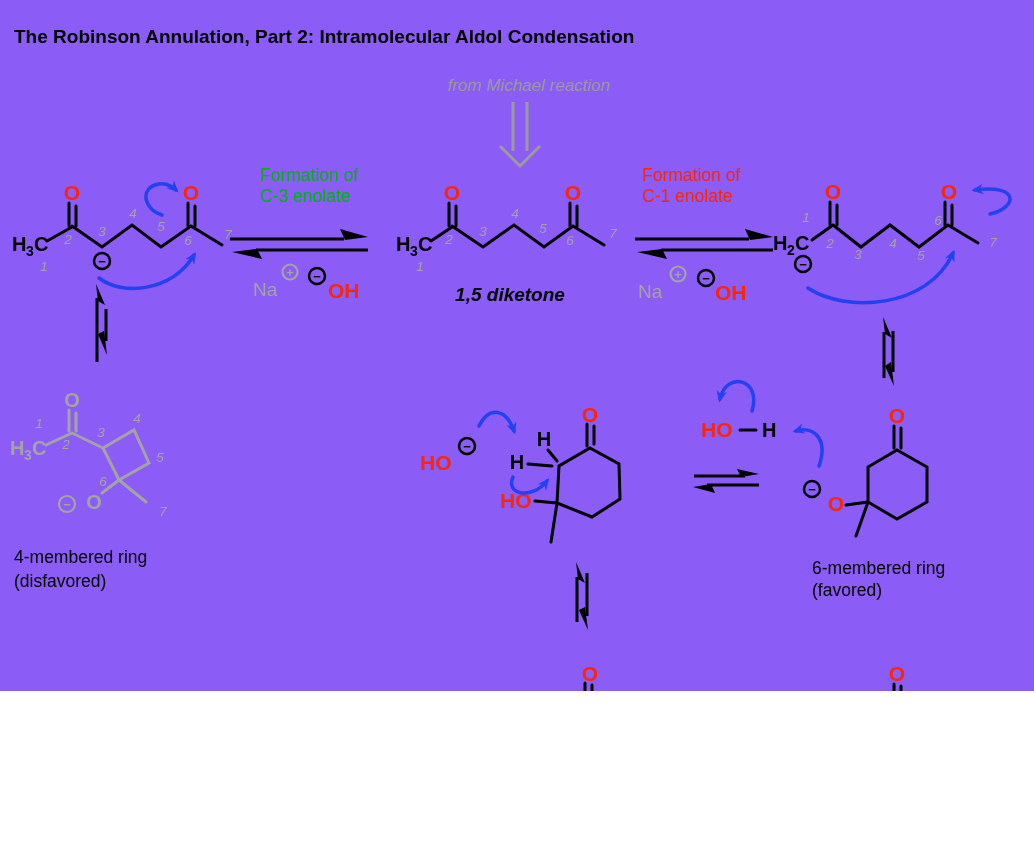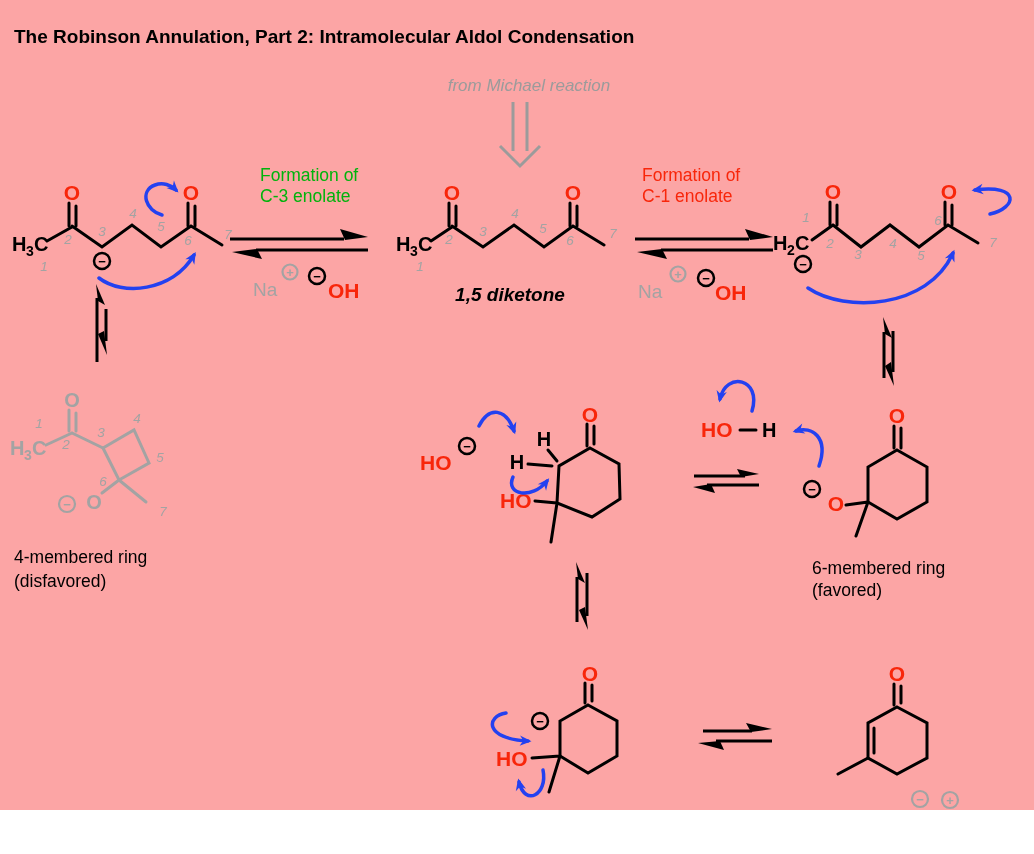--- a/index.html
+++ b/index.html
@@ -1,16 +1,16 @@
 <!DOCTYPE html>
 <html><head>
 <meta charset="utf-8">
 <style>
   html,body{margin:0;padding:0;background:#fff;}
-  .canvas{position:relative;width:1034px;height:810px;background:#fca5a5;overflow:hidden;}
+  .canvas{position:relative;width:1034px;height:691px;background:#8b5cf6;overflow:hidden;}
   svg text{font-family:"Liberation Sans","DejaVu Sans",sans-serif;}
   .t-title{font-size:19px;font-weight:bold;fill:#000;}
   .t-gray-italic{font-size:17px;font-style:italic;fill:#9b9b9b;}
   .t-green{font-size:17.5px;fill:#00b30c;}
   .t-redlabel{font-size:17.5px;fill:#f8260a;}
   .t-atom-red{font-size:21px;font-weight:bold;fill:#f8260a;}
   .t-atom-black{font-size:20px;font-weight:bold;fill:#000;}
   .t-atom-gray{font-size:20px;font-weight:bold;fill:#a3a3a3;}
   .t-sub{font-size:14px;font-weight:bold;fill:#000;}
   .t-sub-gray{font-size:14px;font-weight:bold;fill:#a3a3a3;}

